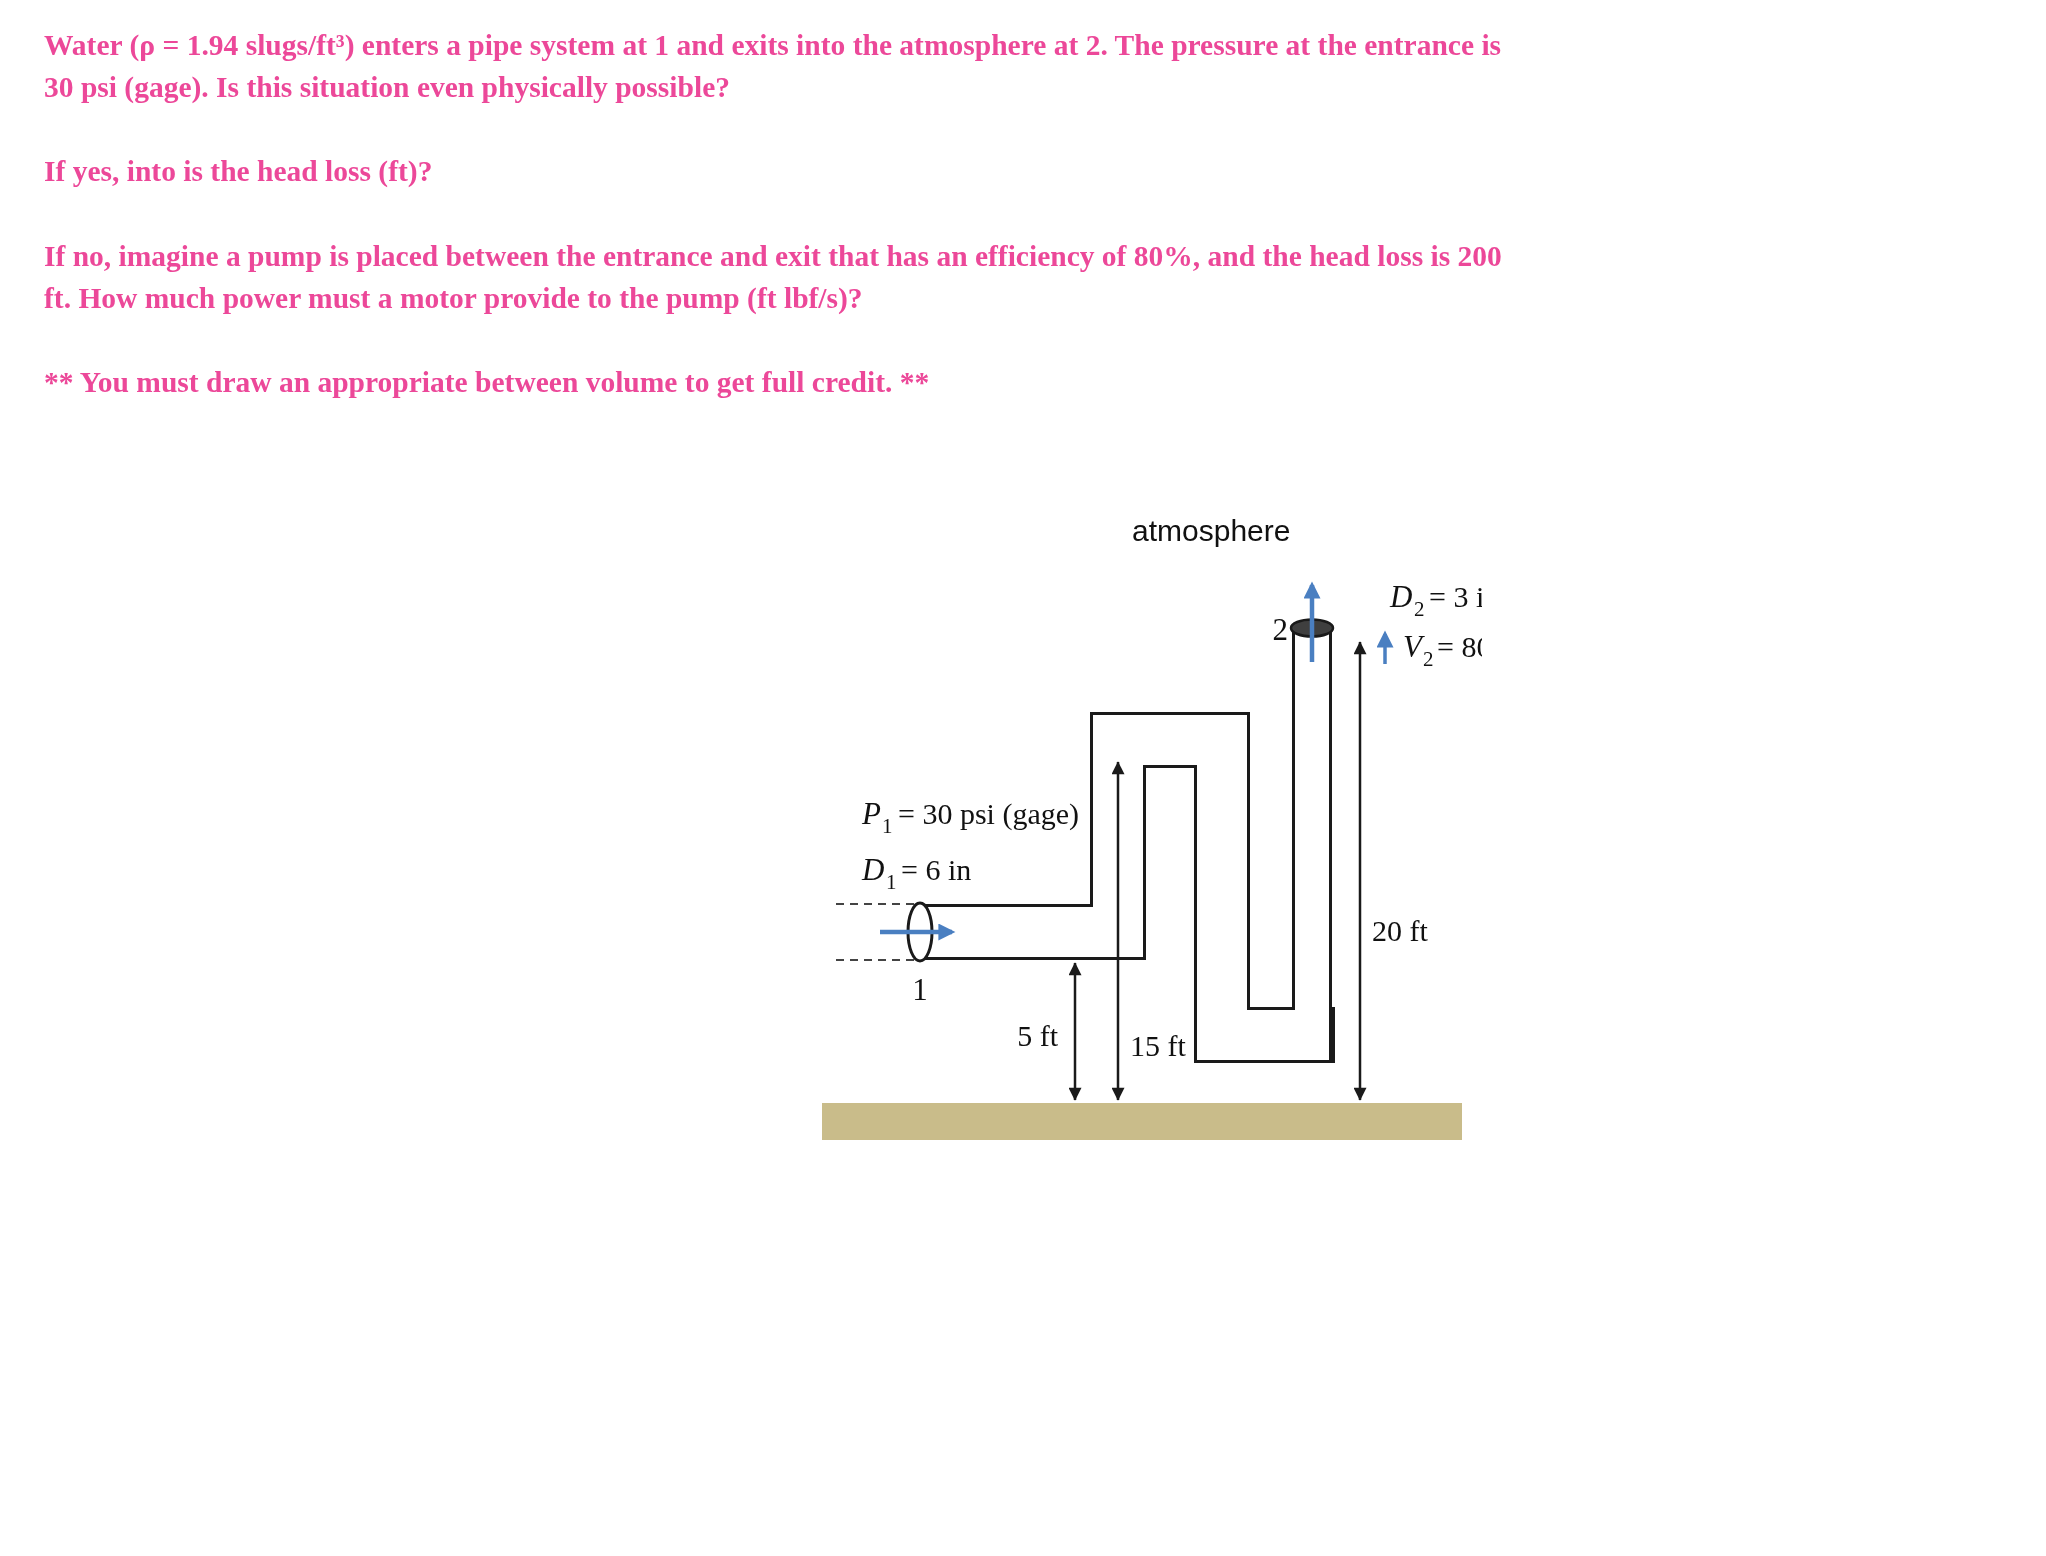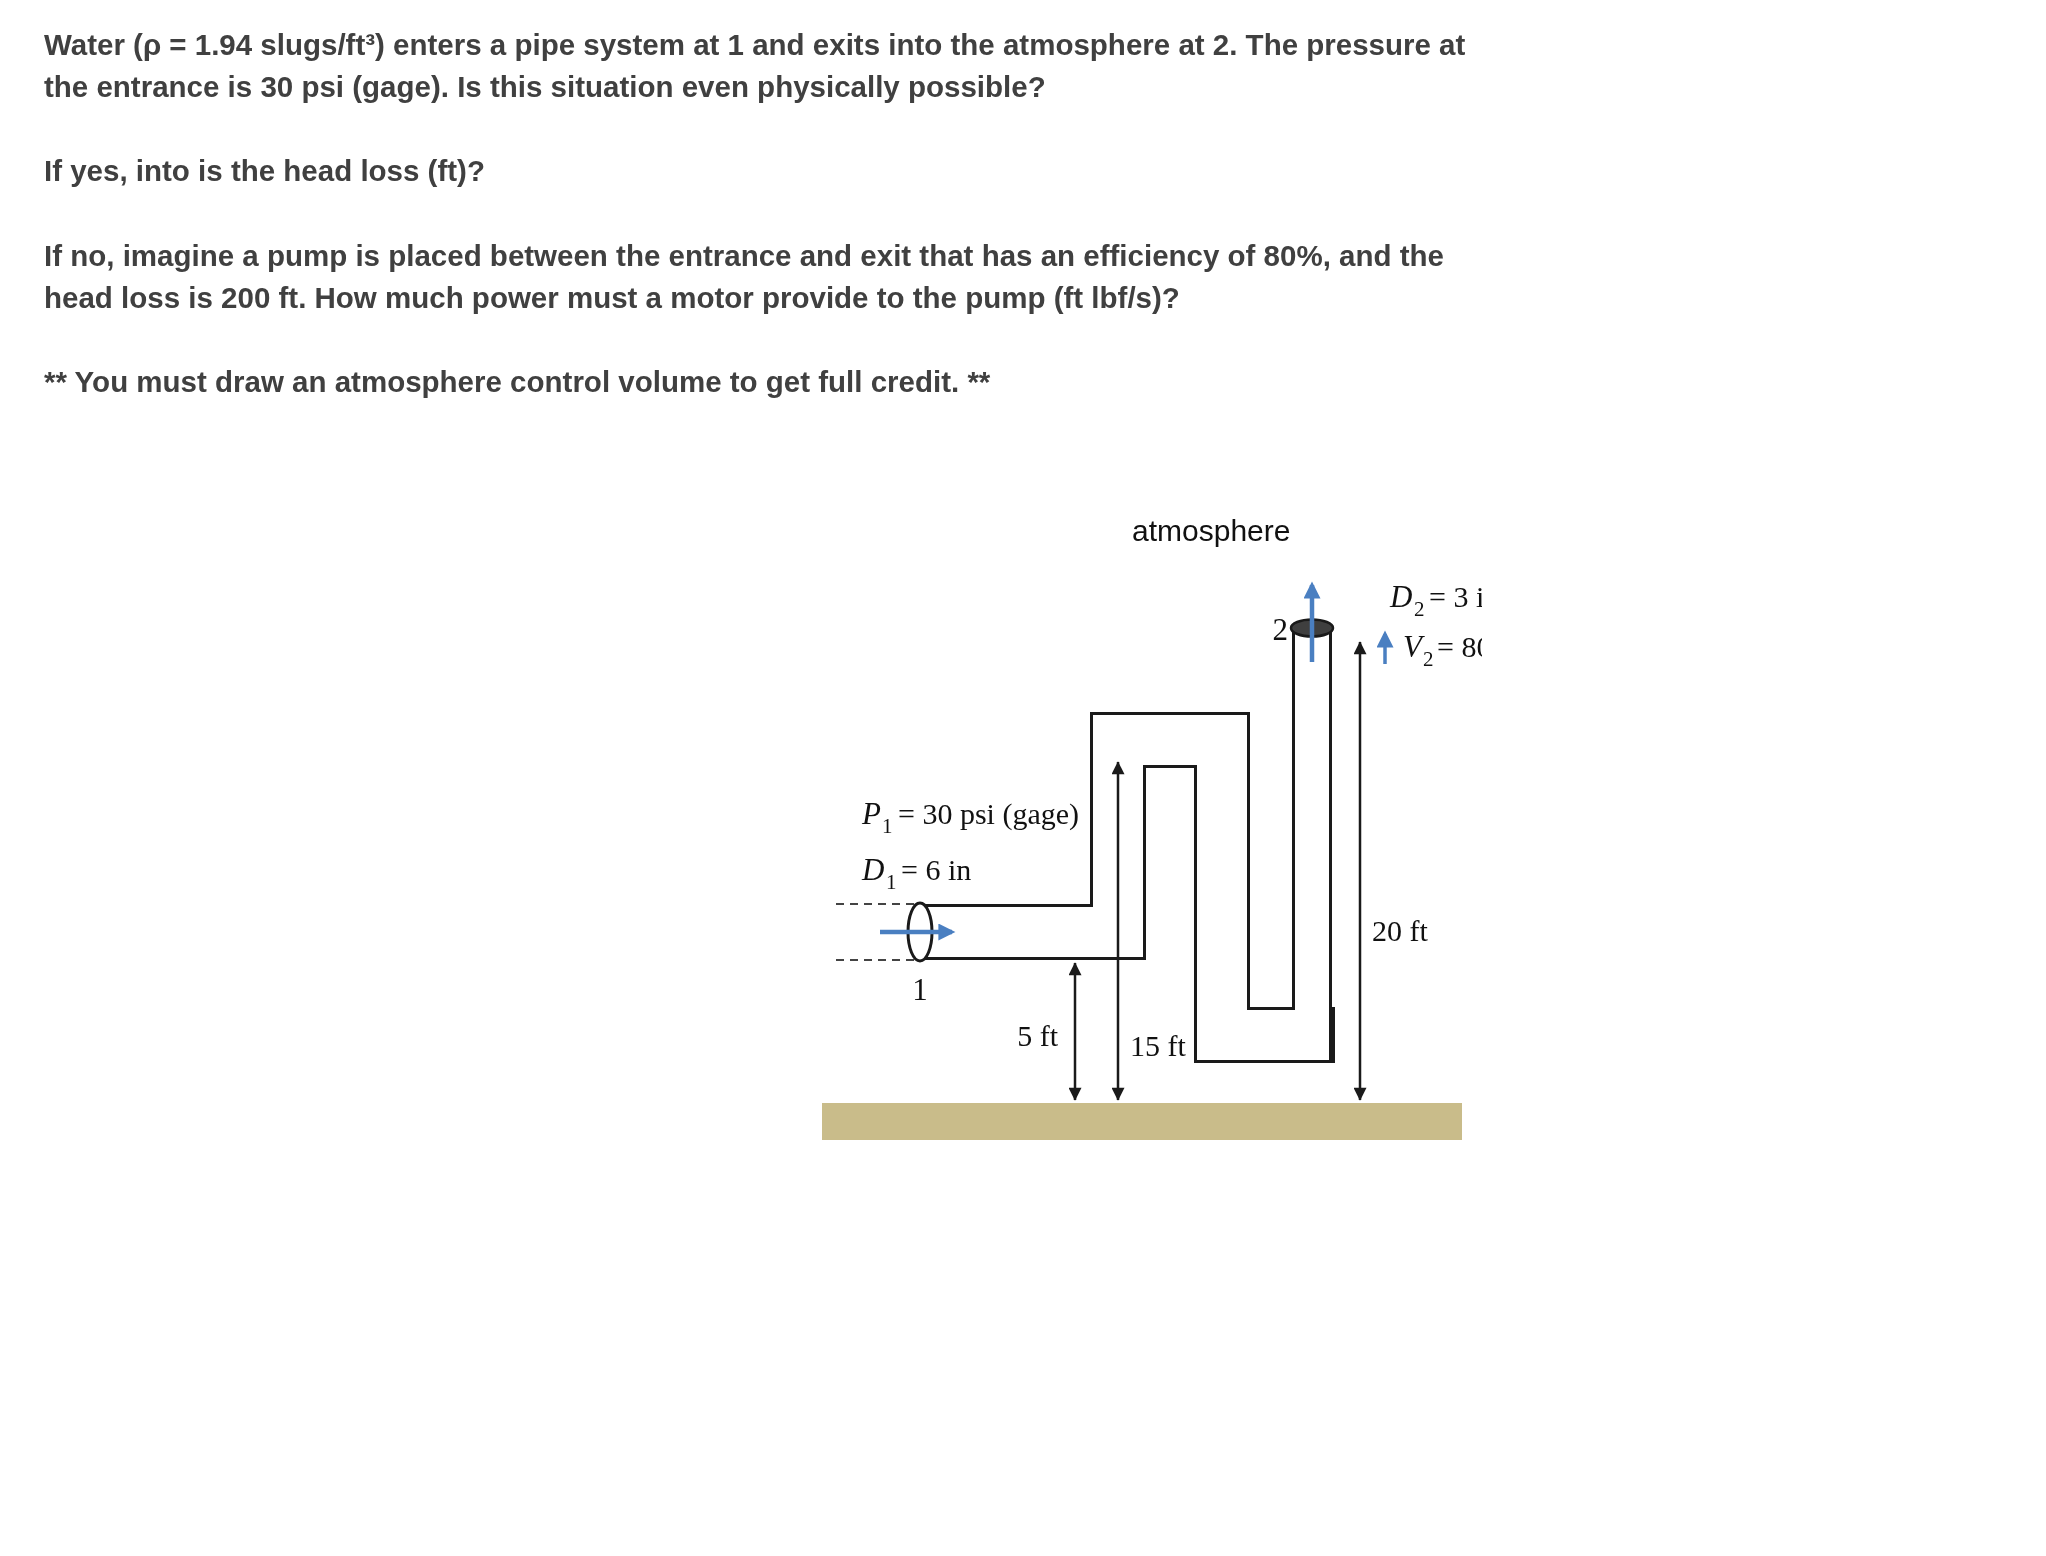--- a/index.html
+++ b/index.html
@@ -7,25 +7,25 @@
     width:2046px;height:1556px;
     background:#ffffff;
     position:relative;
     overflow:hidden;
     font-family:"Liberation Sans", sans-serif;
   }
   .problem-text{
     position:absolute;
     left:44px; top:24px;
     width:1470px;
-    font-family:Liberation Sans, sans-serif;
+    font-family:Liberation Serif, serif;
     font-weight:700;
     font-size:29.5px;
     line-height:1.43;
-    color:#404040;
+    color:#ec4899;
   }
   .problem-text p{margin:0 0 42px 0;}
   .diagram{
     position:absolute;
     left:770px; top:495px;
   }
   text{fill:#111111;}
   .atm{
     font-family:"Liberation Sans", sans-serif;
     font-size:30px;
@@ -52,21 +52,21 @@
     font-size:31px;
   }
 </style>
 </head>
 <body>
 
 <div class="problem-text">
   <p>Water (ρ = 1.94 slugs/ft³) enters a pipe system at 1 and exits into the atmosphere at 2. The pressure at the entrance is 30 psi (gage). Is this situation even physically possible?</p>
   <p>If yes, into is the head loss (ft)?</p>
   <p>If no, imagine a pump is placed between the entrance and exit that has an efficiency of 80%, and the head loss is 200 ft. How much power must a motor provide to the pump (ft lbf/s)?</p>
-  <p>** You must draw an atmosphere control volume to get full credit. **</p>
+  <p>** You must draw an appropriate between volume to get full credit. **</p>
 </div>
 
 <svg class="diagram" width="712" height="668" viewBox="770 495 712 668" xmlns="http://www.w3.org/2000/svg">
 
   <defs>
     <marker id="arrB" viewBox="0 0 10 10" refX="9.5" refY="5" markerWidth="15" markerHeight="13" orient="auto-start-reverse" markerUnits="userSpaceOnUse">
       <path d="M0 0 L10 5 L0 10 Z" fill="#1a1a1a"></path>
     </marker>
     <marker id="arrBlue" viewBox="0 0 10 10" refX="8" refY="5" markerWidth="19" markerHeight="17" orient="auto-start-reverse" markerUnits="userSpaceOnUse">
       <path d="M0 0 L10 5 L0 10 Z" fill="#4a7fc1"></path>

